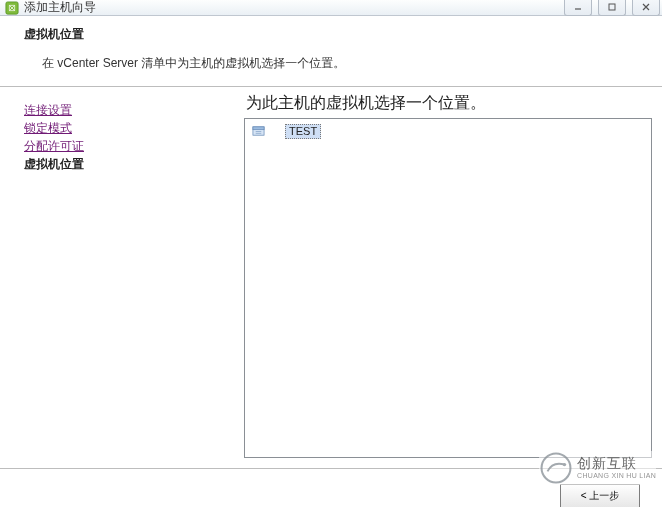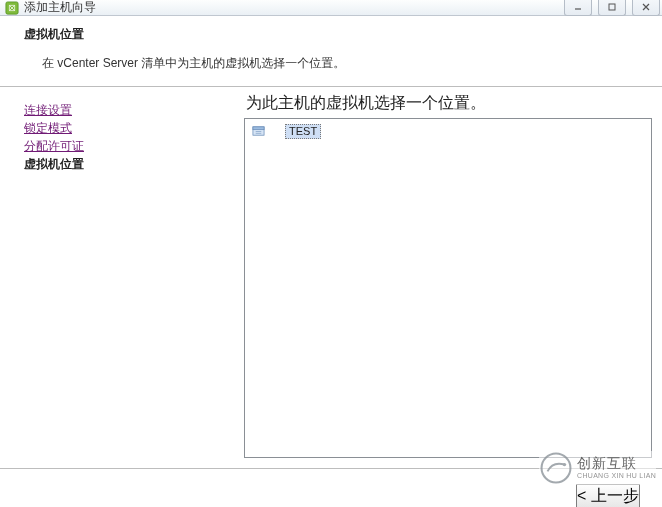--- a/index.html
+++ b/index.html
@@ -149,25 +149,25 @@
     }
     .footer-section {
       height: 54px;
       display: flex;
       align-items: center;
       justify-content: flex-end;
       padding-right: 22px;
       position: relative;
     }
     .nav-button {
-      width: 64px;
+      width: 80px;
       height: 24px;
       border: 1px solid #7d7d7d;
       background: linear-gradient(#fefefe, #e7e7e7);
-      font-size: 16px;
+      font-size: 10px;
       cursor: pointer;
       display: flex;
       align-items: center;
       justify-content: center;
     }
     .watermark {
       position: absolute;
       right: 6px;
       bottom: 22px;
       display: flex;

